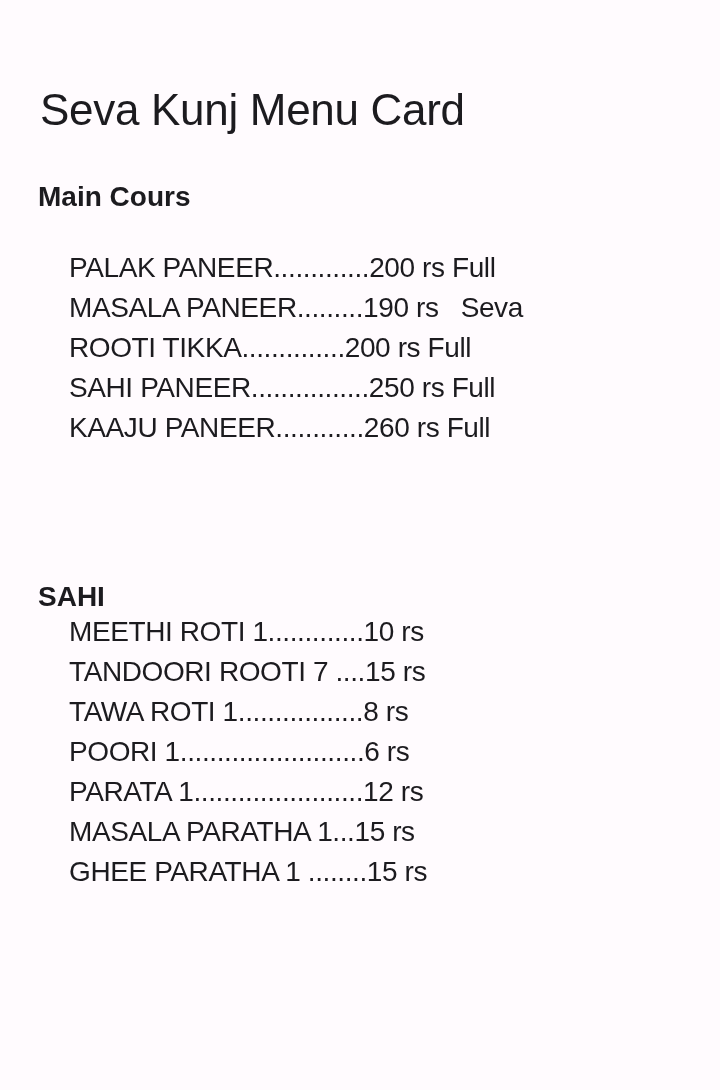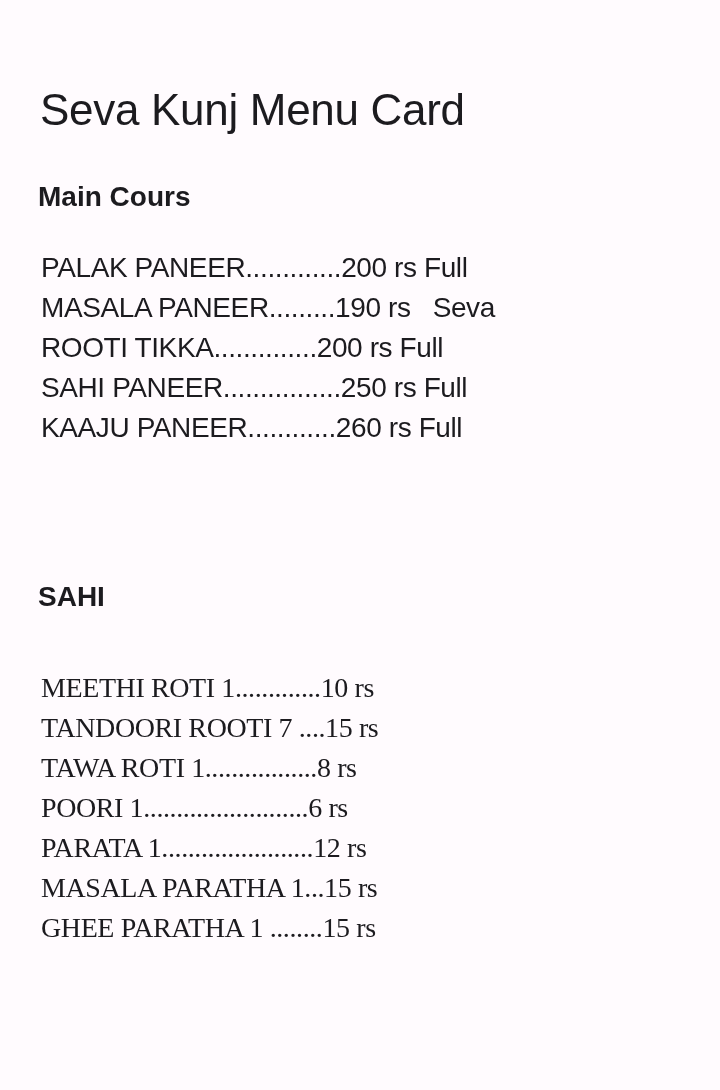--- a/index.html
+++ b/index.html
@@ -37,40 +37,41 @@
       left: 41px;
       margin: 0;
       padding: 0;
       list-style: none;
     }
     .items li {
       font-size: 28px;
       line-height: 40px;
       white-space: pre;
       letter-spacing: -0.4px;
+      margin-left: 28px;
     }
   </style>
 </head>
 <body>
 
 <h1 class="title">Seva Kunj Menu Card</h1>
 
 <h2 class="section-label" style="top:168px;">Main Cours</h2>
 
 <ul class="items" style="top:248px;">
   <li>PALAK PANEER.............200 rs Full</li>
   <li>MASALA PANEER.........190 rs   Seva</li>
   <li>ROOTI TIKKA..............200 rs Full</li>
   <li>SAHI PANEER................250 rs Full</li>
   <li>KAAJU PANEER............260 rs Full</li>
 </ul>
 
 <h2 class="section-label" style="top:568px;">SAHI</h2>
 
-<ul class="items" style="top:668px;font-family:Liberation Serif, serif;">
+<ul class="items" style="top:612px;">
   <li>MEETHI ROTI 1.............10 rs</li>
   <li>TANDOORI ROOTI 7 ....15 rs</li>
   <li>TAWA ROTI 1.................8 rs</li>
   <li>POORI 1.........................6 rs</li>
   <li>PARATA 1.......................12 rs</li>
   <li>MASALA PARATHA 1...15 rs</li>
   <li>GHEE PARATHA 1 ........15 rs</li>
 </ul>
 
 </body></html>

